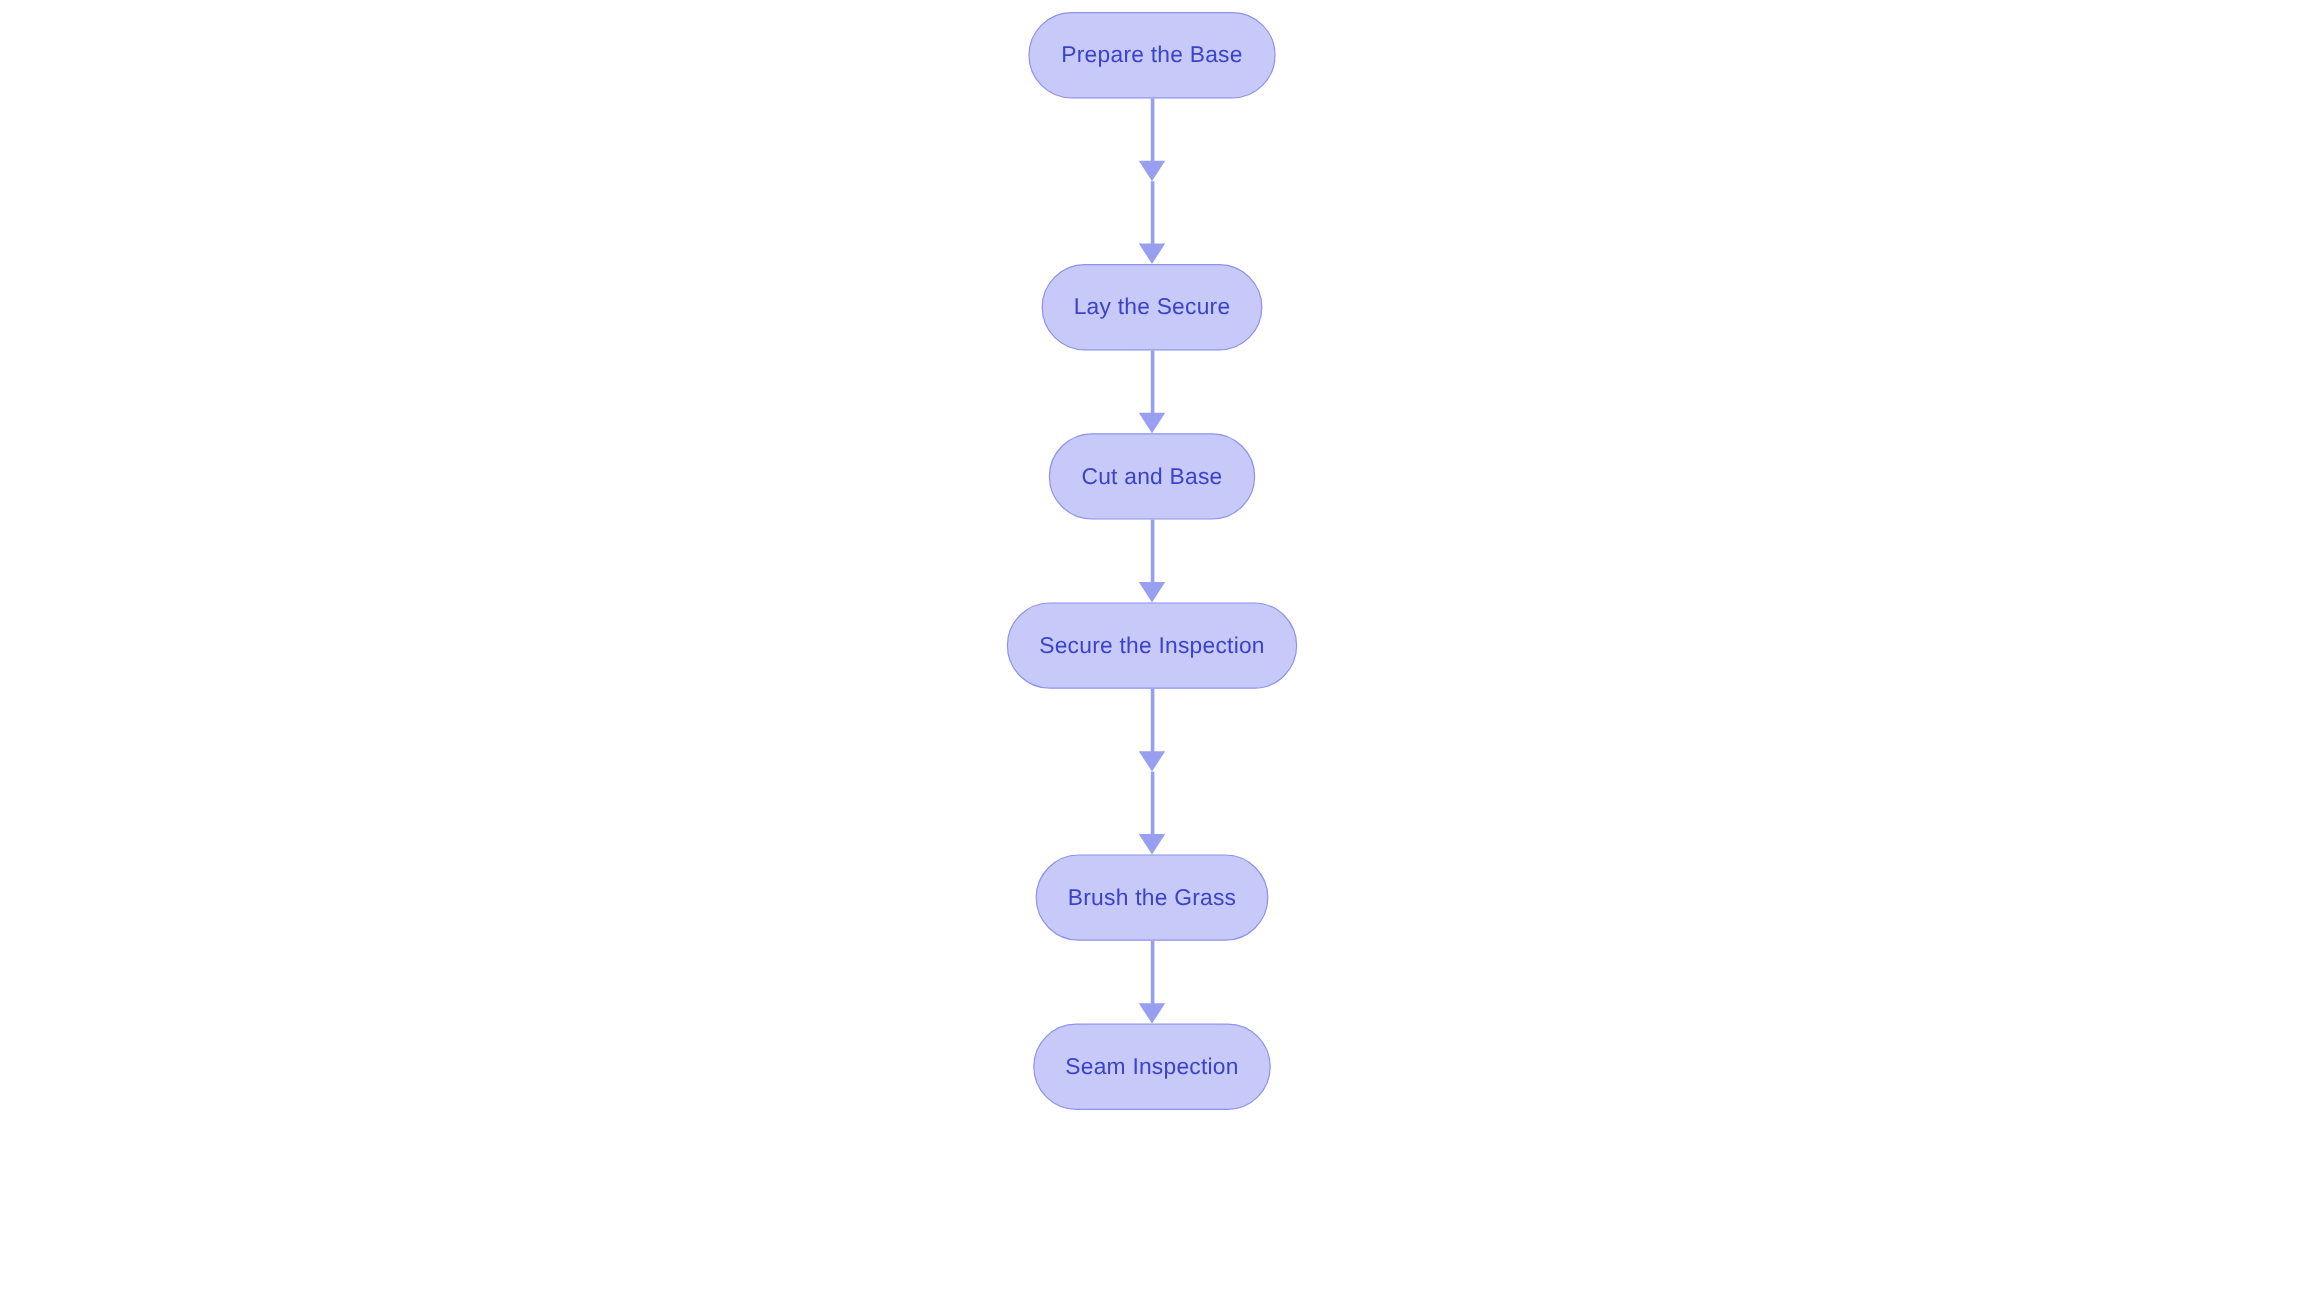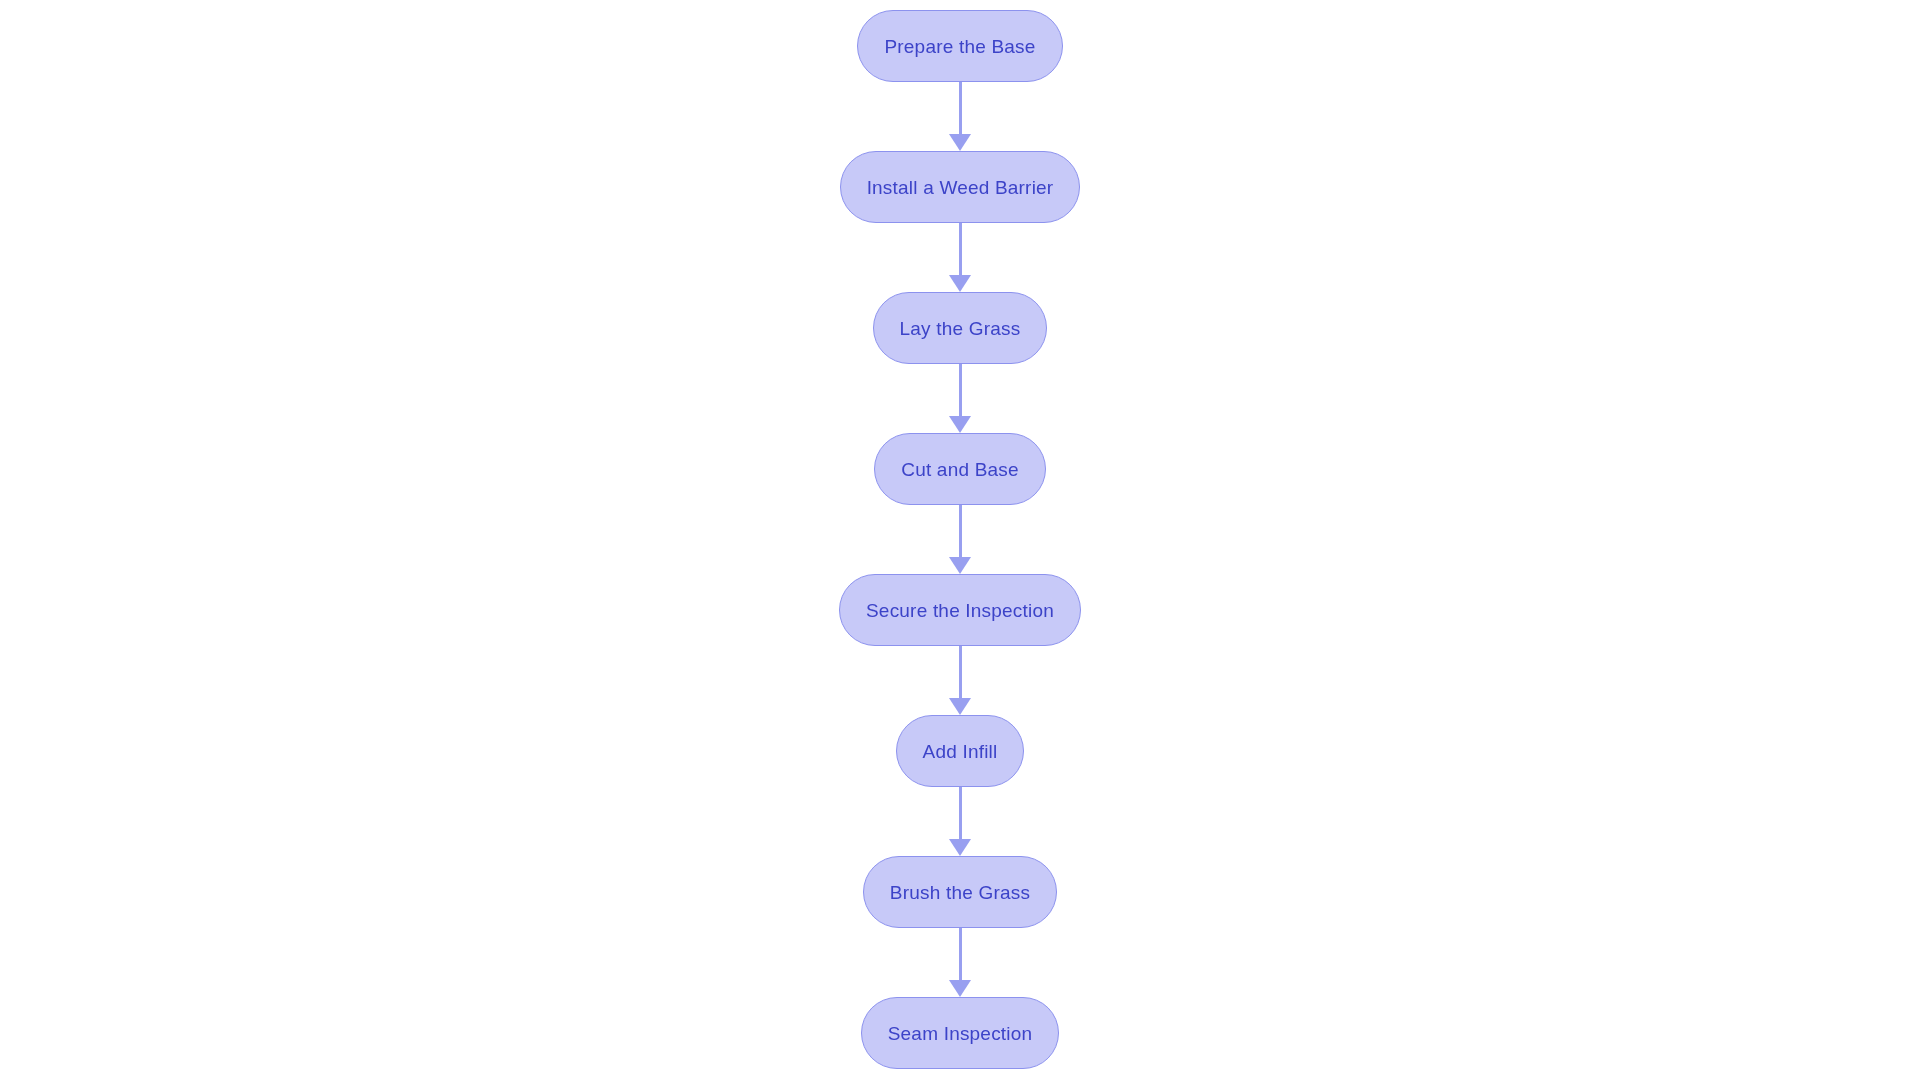--- a/index.html
+++ b/index.html
@@ -81,31 +81,28 @@
 
     <div class="node">
       <span class="node-label">Prepare the Base</span>
     </div>
 
     <div class="connector">
       <div class="line"></div>
       <div class="head"></div>
     </div>
 
-    <div class="node">
-      <span class="node-label">Install a Weed Barrier</span>
-    </div>
 
     <div class="connector">
       <div class="line"></div>
       <div class="head"></div>
     </div>
 
     <div class="node">
-      <span class="node-label">Lay the Grass</span>
+      <span class="node-label">Lay the Secure</span>
     </div>
 
     <div class="connector">
       <div class="line"></div>
       <div class="head"></div>
     </div>
 
     <div class="node">
       <span class="node-label">Cut and Base</span>
     </div>
@@ -117,23 +114,20 @@
 
     <div class="node">
       <span class="node-label">Secure the Inspection</span>
     </div>
 
     <div class="connector">
       <div class="line"></div>
       <div class="head"></div>
     </div>
 
-    <div class="node">
-      <span class="node-label">Add Infill</span>
-    </div>
 
     <div class="connector">
       <div class="line"></div>
       <div class="head"></div>
     </div>
 
     <div class="node">
       <span class="node-label">Brush the Grass</span>
     </div>
 

